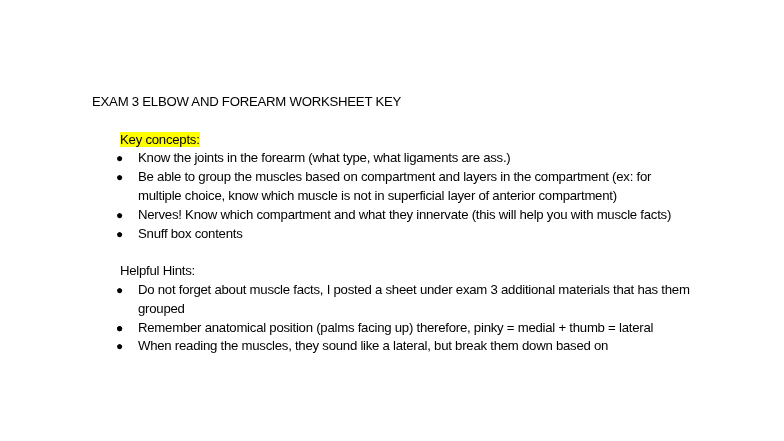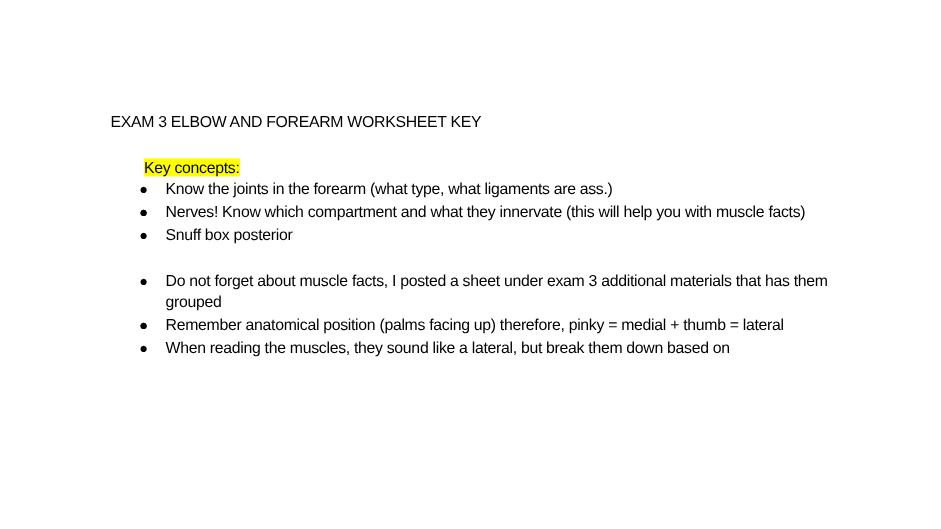--- a/index.html
+++ b/index.html
@@ -43,26 +43,27 @@
 <body>
 
 <div class="page">
   <div class="content">
     <p class="title">EXAM 3 ELBOW AND FOREARM WORKSHEET KEY</p>
     <div class="spacer"></div>
 
     <p class="heading-line"><span class="highlight">Key concepts:</span></p>
     <ul class="bullets">
       <li><span class="bullet">●</span><span>Know the joints in the forearm (what type, what ligaments are ass.)</span></li>
-      <li><span class="bullet">●</span></li>
+      <li><span class="bullet">●</span><span>Be able to group the muscles based on compartment and layers in the compartment (ex: for multiple choice, know which muscle is not in superficial layer of anterior compartment)</span></li>
       <li><span class="bullet">●</span><span>Nerves! Know which compartment and what they innervate (this will help you with muscle facts)</span></li>
-      <li><span class="bullet">●</span><span>Snuff box posterior</span></li>
+      <li><span class="bullet">●</span><span>Snuff box contents</span></li>
     </ul>
     <div class="spacer"></div>
 
+    <p class="heading-line">Helpful Hints:</p>
     <ul class="bullets">
       <li><span class="bullet">●</span><span>Do not forget about muscle facts, I posted a sheet under exam 3 additional materials that has them grouped</span></li>
       <li><span class="bullet">●</span></li>
       <li><span class="bullet">●</span><span>Remember anatomical position (palms facing up) therefore, pinky = medial + thumb = lateral</span></li>
       <li><span class="bullet">●</span><span>When reading the muscles, they sound like a lateral, but break them down based on</span></li>
     </ul>
   </div>
 </div>
 
 </body></html>

